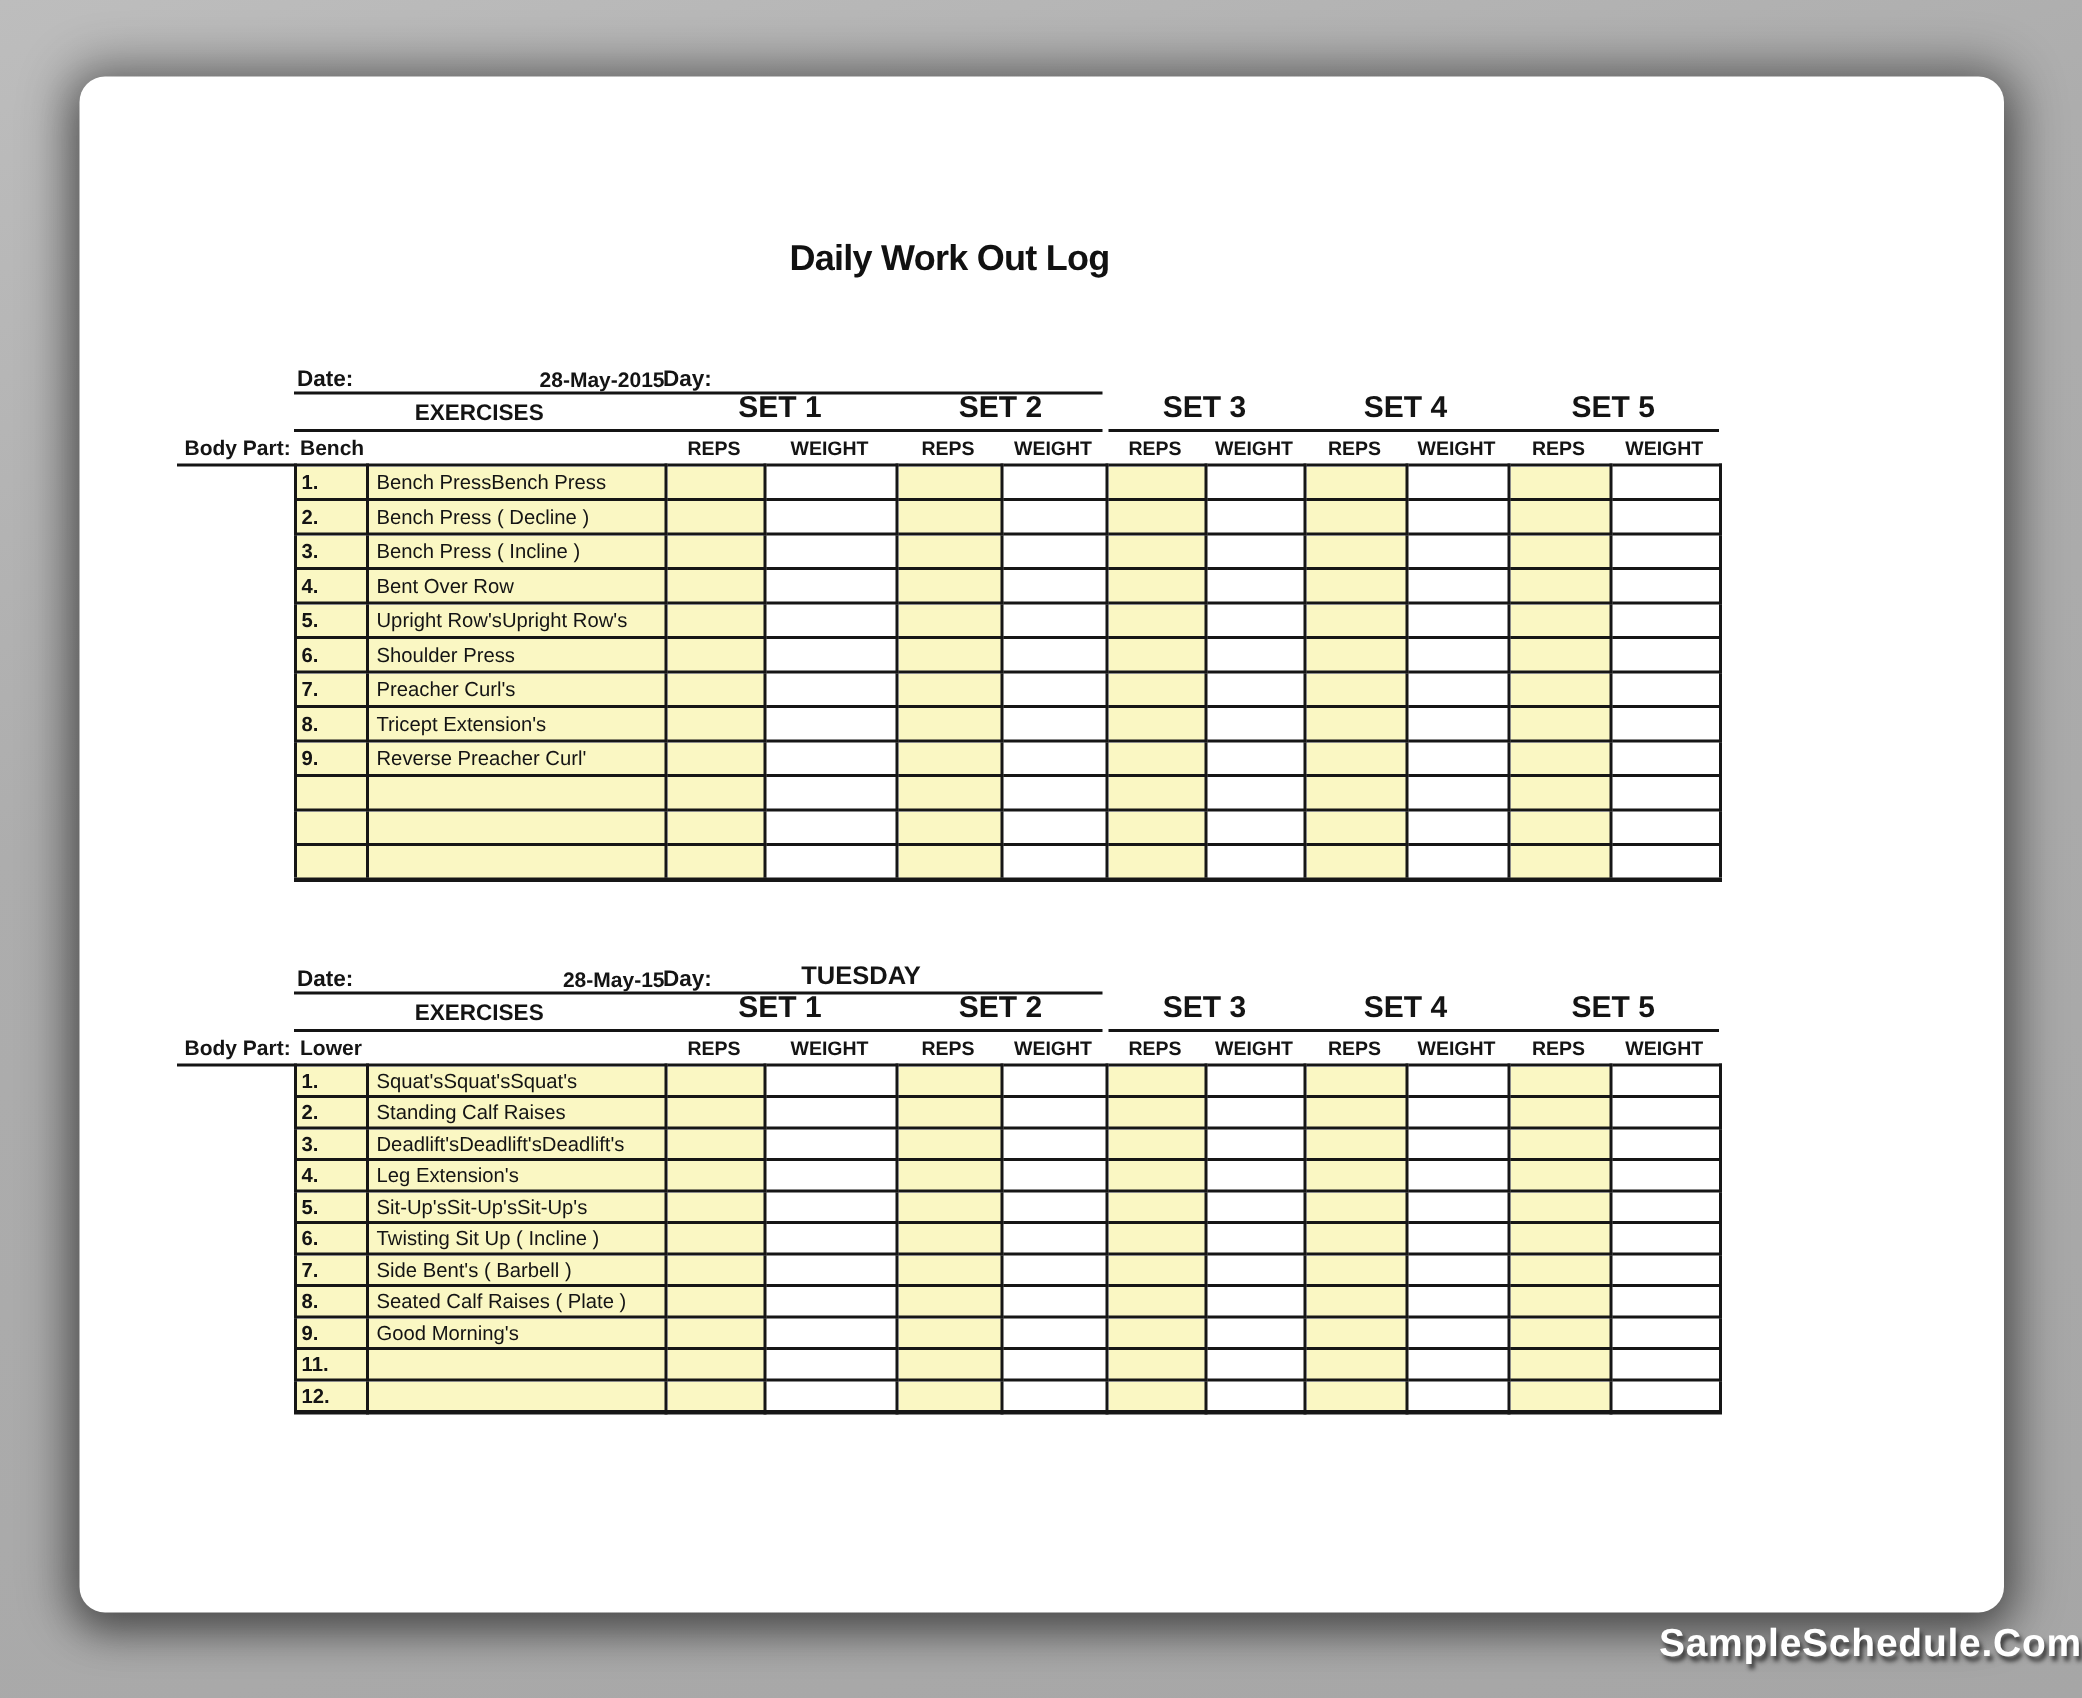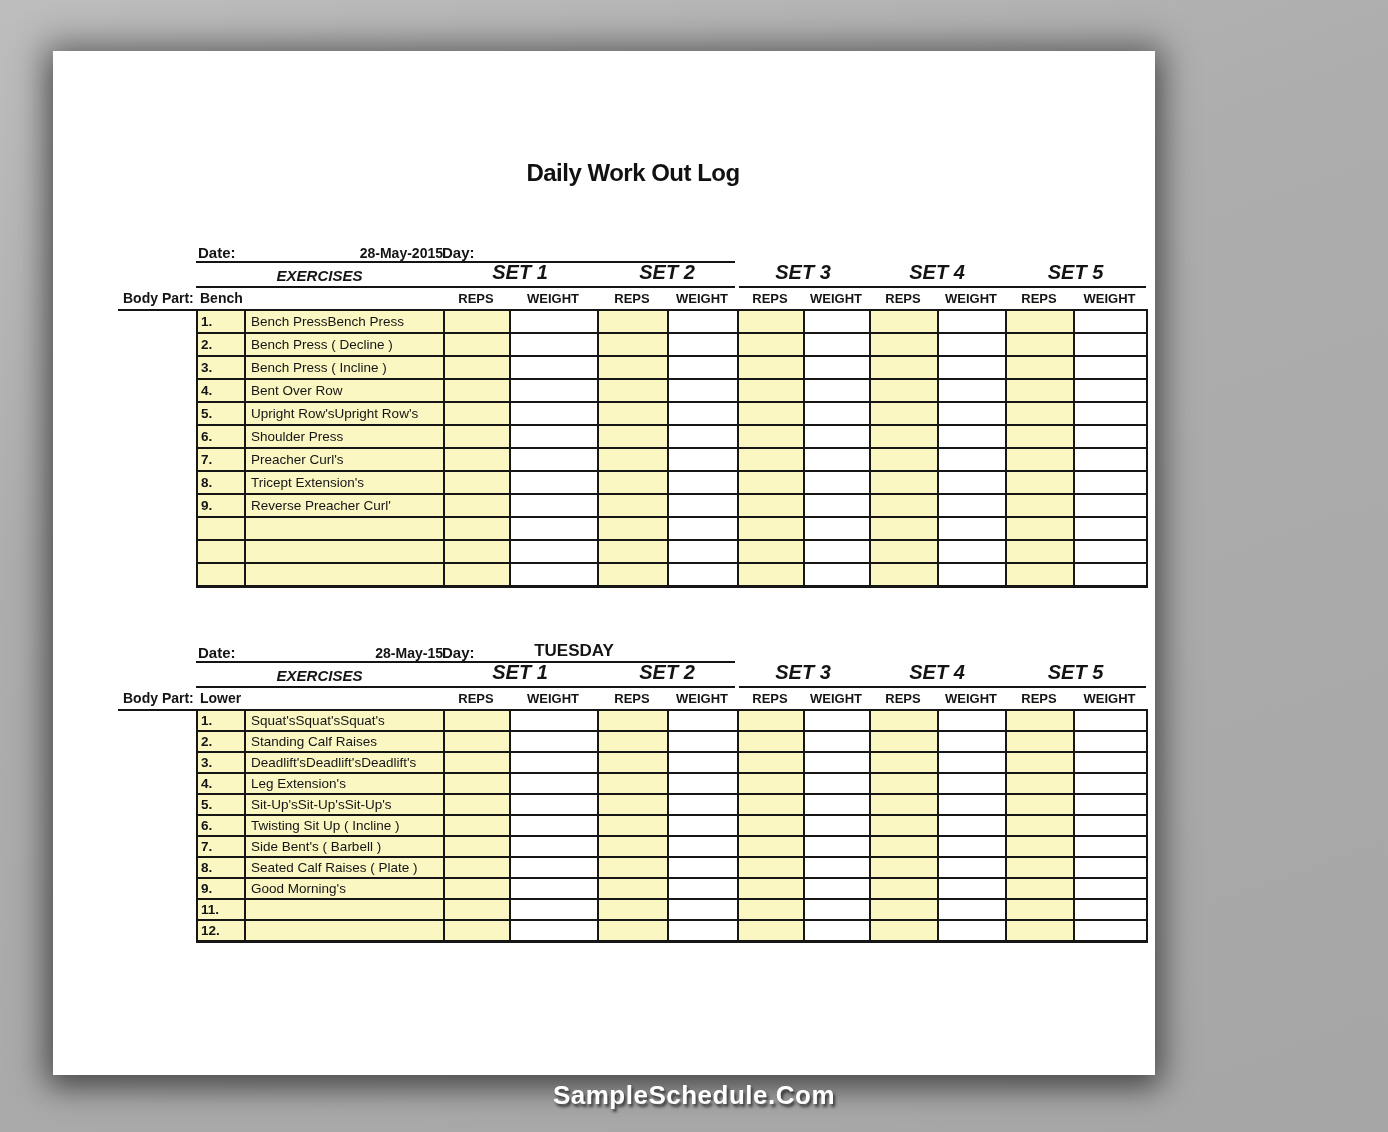--- a/index.html
+++ b/index.html
@@ -3,34 +3,35 @@
 <meta charset="utf-8">
 <style>
   * { margin:0; padding:0; box-sizing:border-box; }
   html,body { width:1388px; height:1132px; }
   body {
     font-family:"Liberation Sans", sans-serif;
     background:linear-gradient(160deg,#bdbdbd 0%,#adadad 35%,#a6a6a6 100%);
     position:relative; overflow:hidden; color:#141414;
   }
   .page {
-    position:absolute; left:53px; top:51px; width:1102px; height:1024px;
+    position:absolute; left:53px; top:51px; width:1283px; height:1024px;
     background:#ffffff;
     box-shadow:0 0 32px 9px rgba(0,0,0,0.38), 0 12px 26px rgba(0,0,0,0.32);
+    border-radius:17px;
   }
   .doc-title {
     position:absolute; left:430px; top:108px; width:300px;
     text-align:center; font-size:24px; font-weight:bold; letter-spacing:-0.5px; color:#111;
   }
   .section { position:absolute; left:143px; width:950px;margin-top:36px; }
   .sec-upper { top:154px; }
   .sec-lower { top:554px; }
 
   .hdr-date { position:relative; height:22px; }
-  .hdr-sets { position:relative; height:25px;font-style:italic; }
+  .hdr-sets { position:relative; height:25px; }
   .hdr-cols { position:relative; height:21px; }
 
   .lbl-date { position:absolute; left:2px; bottom:2px; font-size:15px; font-weight:bold; }
   .date-val { position:absolute; left:48px; bottom:2px; width:199px; text-align:right; font-size:14px; font-weight:bold; }
   .lbl-day  { position:absolute; left:246px; bottom:2px; font-size:15px; font-weight:bold; }
   .day-val  { position:absolute; left:313px; bottom:2px; width:130px; text-align:center; font-size:17px; font-weight:bold; }
 
   .rule-a { position:absolute; left:0; bottom:0; width:539px; height:2px; background:#141414; }
   .rule-b { position:absolute; left:543px; bottom:0; width:407px; height:2px; background:#141414; }
 
@@ -50,21 +51,21 @@
   table.grid { width:950px; table-layout:fixed; border-collapse:collapse;
                border:2px solid #161616; border-bottom-width:3px; }
   table.grid td { border:2px solid #161616; font-size:13.5px; overflow:hidden; white-space:nowrap; }
   .sec-upper table.grid td { height:23px; }
   .sec-lower table.grid td { height:21px; }
   td.yellow { background:#faf7c3; }
   td.num { font-weight:bold; padding-left:3px; }
   td.ex  { padding-left:5px; }
 
   .watermark {
-    position:absolute; left:0; top:1080px; width:100%; text-align:center;
+    position:absolute; left:0; top:1080px; width:100%; text-align:right;
     font-size:26px; font-weight:bold; color:#ffffff; letter-spacing:0.5px;
     text-shadow:2px 3px 3px rgba(45,45,45,0.9);
   }
 </style>
 </head>
 <body>
 
 <div class="page">
 
   <div class="doc-title">Daily Work Out Log</div>

